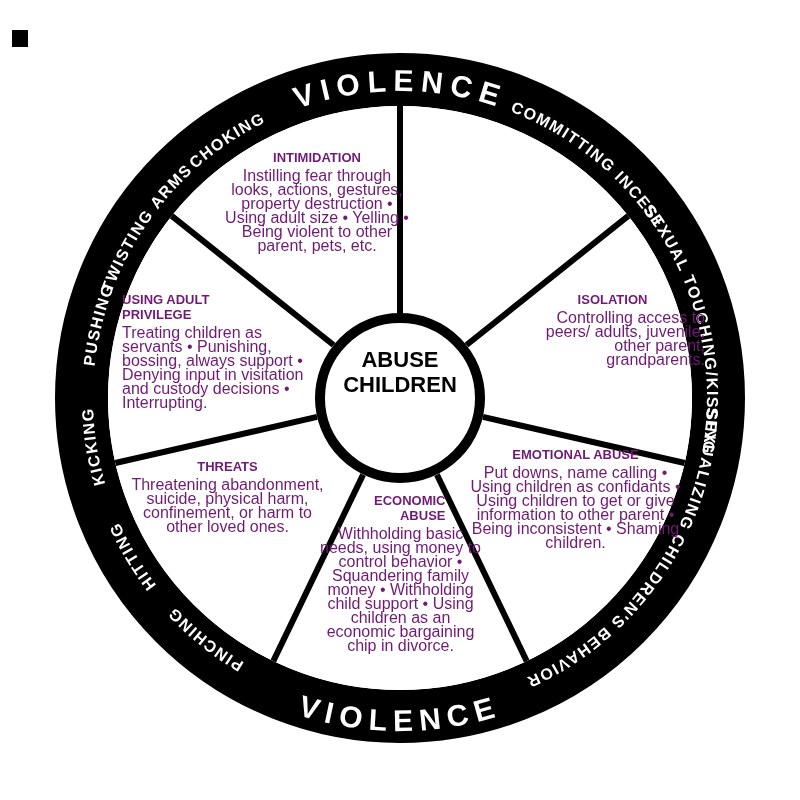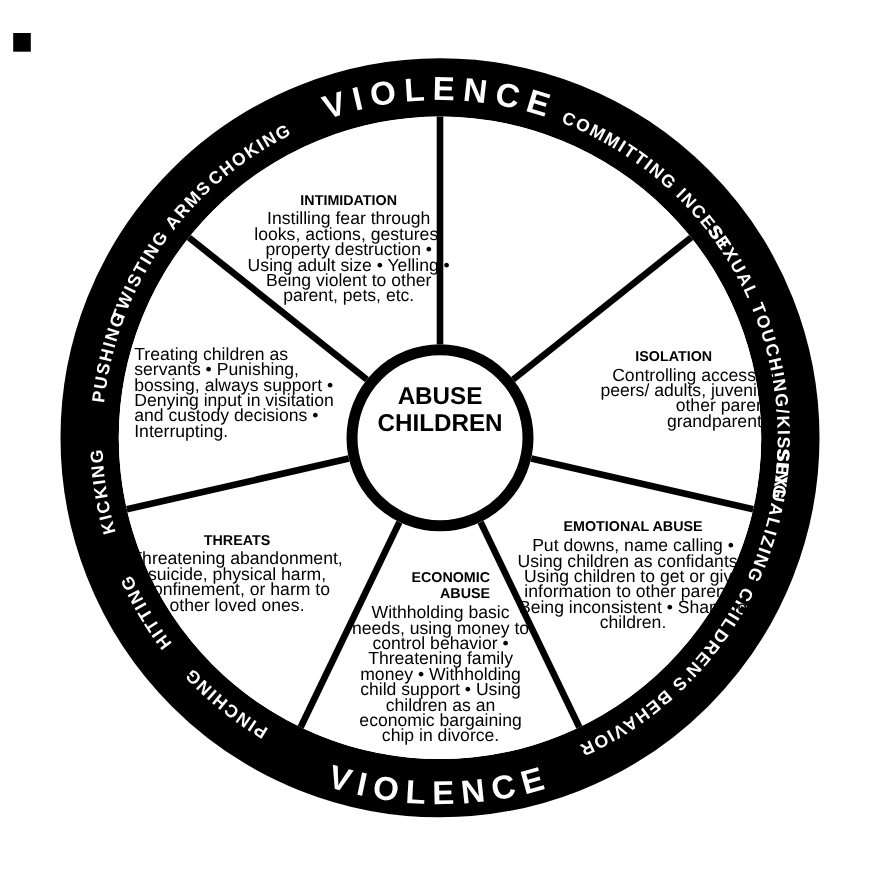--- a/index.html
+++ b/index.html
@@ -28,23 +28,22 @@
   .ring-word {
     font-size: 16px;
     letter-spacing: 1.5px;
   }
   .ring-violence {
     font-size: 30px;
     letter-spacing: 7px;
   }
   .wedge {
     position: absolute;
-    color: #000000;
+    color: #701a75;
     z-index: 3;
-    margin-top: 24px;
   }
   .wedge h3 {
     margin: 0 0 4px 0;
     font-size: 13px;
     line-height: 15px;
     font-weight: bold;
   }
   .wedge p {
     margin: 0;
     font-size: 16px;
@@ -156,29 +155,30 @@
     <p>Controlling access to peers/ adults, juvenile, other parent, grandparents.</p>
   </div>
 
   <div class="wedge center-align" style="left:468px; top:447px; width:215px;">
     <h3>EMOTIONAL ABUSE</h3>
     <p>Put downs, name calling • Using children as confidants • Using children to get or give information to other parent • Being inconsistent • Shaming children.</p>
   </div>
 
   <div class="wedge center-align wedge-economic" style="left:318px; top:493px; width:165px;">
     <h3>ECONOMIC ABUSE</h3>
-    <p>Withholding basic needs, using money to control behavior • Threatening family money • Withholding child support • Using children as an economic bargaining chip in divorce.</p>
+    <p>Withholding basic needs, using money to control behavior • Squandering family money • Withholding child support • Using children as an economic bargaining chip in divorce.</p>
   </div>
 
-  <div class="wedge center-align" style="left:113px; top:459px; width:205px;">
+  <div class="wedge center-align" style="left:125px; top:459px; width:205px;">
     <h3>THREATS</h3>
     <p>Threatening abandonment, suicide, physical harm, confinement, or harm to other loved ones.</p>
   </div>
 
   <div class="wedge left-align wedge-adult-privilege" style="left:122px; top:292px; width:188px;">
+    <h3>USING ADULT PRIVILEGE</h3>
     <p>Treating children as servants • Punishing, bossing, always support • Denying input in visitation and custody decisions • Interrupting.</p>
   </div>
 
   <div id="center-label">
     <div>ABUSE</div>
     <div>CHILDREN</div>
   </div>
 
 </div>
 

